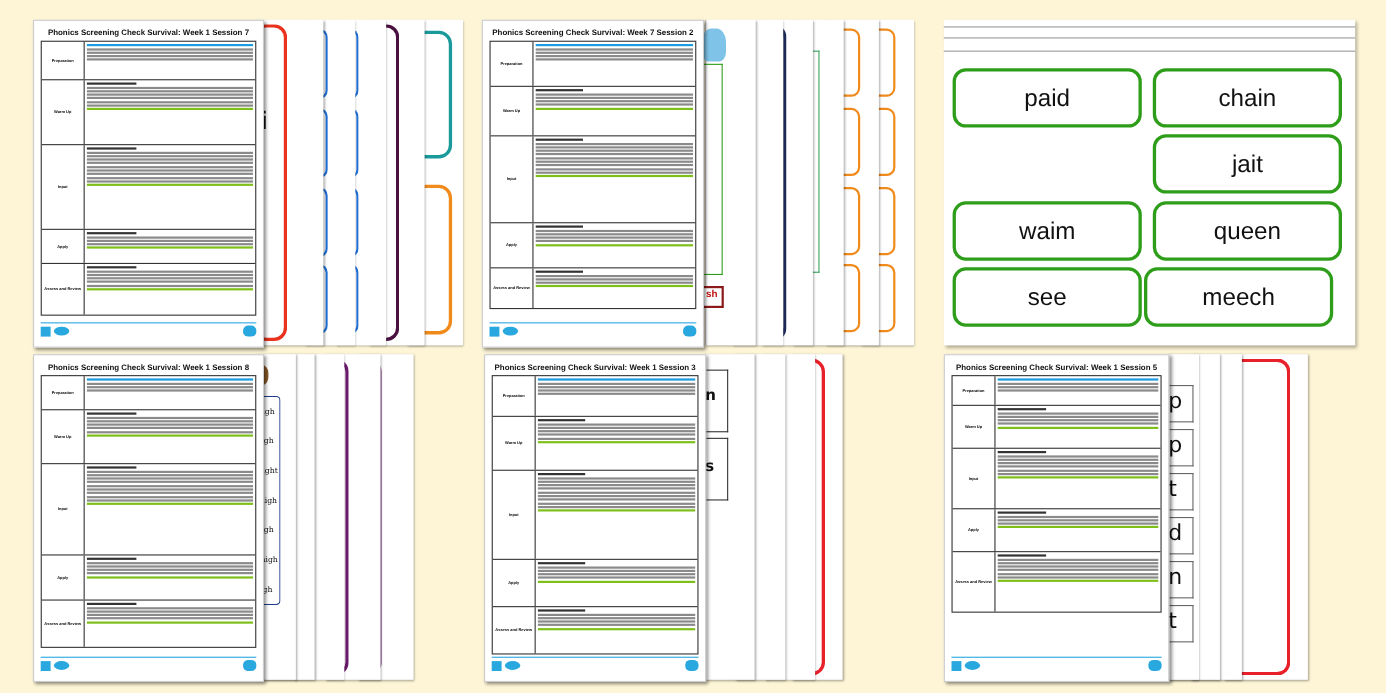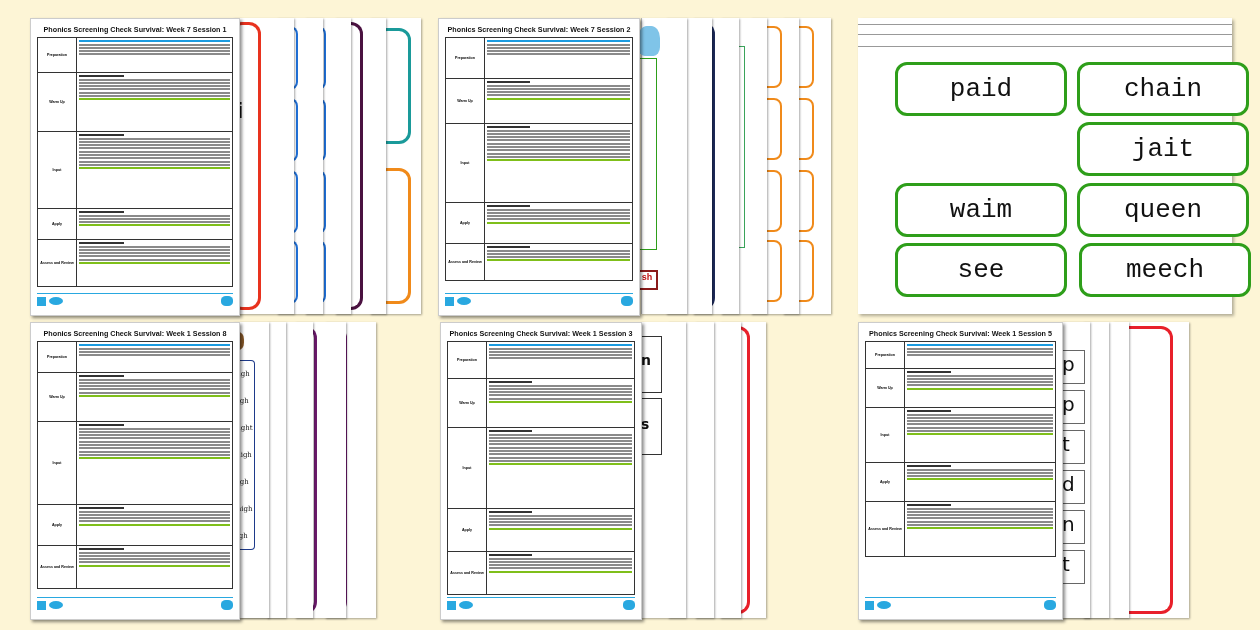--- a/index.html
+++ b/index.html
@@ -17,21 +17,21 @@
   .cell{flex:1;padding:1px 2px;}
   .ln{height:2px;margin:1.3px 0;background:#8a8a8a;}
   .ln.h{background:#333;width:30%;}
   .ln.blue{background:#1a9be0;}
   .ln.green{background:#7fbf1a;}
   .foot{position:absolute;left:6px;right:6px;bottom:6px;height:20px;}
   .foot .bar{position:absolute;left:0;right:0;top:4px;height:1px;background:#29a8e0;}
   .foot .qr{position:absolute;left:0;top:8px;width:9px;height:9px;background:#29a8e0;}
   .foot .logo{position:absolute;left:12px;top:8px;width:14px;height:8px;background:#29a8e0;border-radius:50%;}
   .foot .logo2{position:absolute;right:0;top:7px;width:12px;height:10px;background:#29a8e0;border-radius:40%;}
-  .word-card{position:absolute;border:3px solid #2e9e1a;border-radius:12px;background:#fff;display:flex;align-items:center;justify-content:center;font-family:Liberation Mono, monospace;font-size:26px;color:#111;margin-left:29px;}
+  .word-card{position:absolute;border:3px solid #2e9e1a;border-radius:12px;background:#fff;display:flex;align-items:center;justify-content:center;font-family:Liberation Sans, sans-serif;font-size:22px;color:#111;}
   .letter{position:absolute;font-family:"DejaVu Sans",sans-serif;color:#111;}
 </style>
 </head>
 <body>
 
 <div class="group" style="left:30px;top:18px;width:390px;height:296px;">
   <div class="stack" style="left:340px;width:50px;">
       <div class="cardtall" style="left:4px;top:10px;width:30px;height:110px;border-color:#1a9a9a;"></div>
       <div class="cardtall" style="left:4px;top:150px;width:30px;height:130px;border-color:#f08a1a;"></div>
     </div>
@@ -48,21 +48,21 @@
       <div class="card" style="left:-2px;top:8px;width:20px;height:60px;border-color:#1f6fd6;border-left:none;"></div>
       <div class="card" style="left:-2px;top:80px;width:20px;height:60px;border-color:#1f6fd6;border-left:none;"></div>
       <div class="card" style="left:-2px;top:152px;width:20px;height:60px;border-color:#1f6fd6;border-left:none;"></div>
       <div class="card" style="left:-2px;top:222px;width:20px;height:60px;border-color:#1f6fd6;border-left:none;"></div>
     </div>
   <div class="stack" style="left:203px;width:60px;">
       <div class="cardtall" style="left:-4px;top:4px;width:28px;height:282px;border-color:#e8321e;border-left:none;"></div>
       <span class="letter" style="left:-10px;top:80px;font-size:22px;">ai</span>
     </div>
   <div class="plan" style="width:208px;">
-    <h3>Phonics Screening Check Survival: Week 7 Session 1</h3>
+    <h3>Phonics Screening Check Survival: Week 1 Session 7</h3>
     <div class="tbl">
       <div class="row" style="height:34px;">
           <div class="lab">Preparation</div>
           <div class="cell">
             <div class="ln blue"></div>
             <div class="ln"></div>
             <div class="ln"></div>
             <div class="ln"></div>
             <div class="ln"></div>
           </div>
@@ -149,21 +149,21 @@
     </div>
   <div class="stack" style="left:228px;width:45px;">
     <div style="position:absolute;left:-2px;top:42px;width:16px;height:176px;border:2px solid #1a7a1a;border-left:none;border-radius:0 5px 5px 0;"></div>
     <div style="position:absolute;left:-2px;top:44px;width:14px;height:28px;background:#bfe3f5;"></div>
     <div style="position:absolute;left:-2px;top:100px;width:14px;height:28px;background:#cfe8cf;"></div>
     <div style="position:absolute;left:-2px;top:157px;width:14px;height:28px;background:#dcc8e6;"></div>
   </div>
   <div class="stack" style="left:203px;width:45px;">
     <div style="position:absolute;left:-4px;top:40px;width:18px;height:190px;border:1px solid #2e9e1a;border-left:none;"></div>
     <div style="position:absolute;left:-4px;top:8px;width:22px;height:30px;background:#7fc4e8;border-radius:40% 40% 30% 30%;"></div>
-    <div style="position:absolute;left:-6px;top:252px;width:18px;height:16px;border:2px solid #8a1a1a;background:#fff;font-size:9px;color:#c01010;font-weight:bold;text-align:center;">sh</div>
+    <div style="position:absolute;left:-6px;top:242px;width:18px;height:16px;border:2px solid #8a1a1a;background:#fff;font-size:9px;color:#c01010;font-weight:bold;text-align:center;">sh</div>
   </div>
   <div class="plan" style="width:200px;">
     <h3>Phonics Screening Check Survival: Week 7 Session 2</h3>
     <div class="tbl">
       <div class="row" style="height:40px;">
           <div class="lab">Preparation</div>
           <div class="cell">
             <div class="ln blue"></div>
             <div class="ln"></div>
             <div class="ln"></div>
@@ -231,22 +231,22 @@
 
 <div class="group" style="left:858px;top:18px;width:374px;height:296px;background:#fff;box-shadow:2px 2px 3px rgba(0,0,0,.3);">
   <div style="position:absolute;left:0;right:0;top:6px;height:1px;background:#999;"></div>
   <div style="position:absolute;left:0;right:0;top:16px;height:1px;background:#999;"></div>
   <div style="position:absolute;left:0;right:0;top:28px;height:1px;background:#999;"></div>
   <div class="word-card" style="left:8px;top:44px;width:166px;height:48px;">paid</div>
   <div class="word-card" style="left:8px;top:165px;width:166px;height:48px;">waim</div>
   <div class="word-card" style="left:8px;top:225px;width:166px;height:48px;">see</div>
   <div class="word-card" style="left:190px;top:44px;width:166px;height:48px;">chain</div>
   <div class="word-card" style="left:190px;top:104px;width:166px;height:48px;">jait</div>
-  <div class="word-card" style="left:190px;top:165px;width:166px;height:48px;border-radius:14px;">queen</div>
-  <div class="word-card" style="left:192px;top:225px;width:166px;height:48px;">meech</div>
+  <div class="word-card" style="left:190px;top:165px;width:166px;height:48px;">queen</div>
+  <div class="word-card" style="left:182px;top:225px;width:166px;height:48px;">meech</div>
 </div>
 
 <div class="group" style="left:30px;top:322px;width:350px;height:296px;">
   <div class="stack" style="left:295px;width:50px;">
       <div class="cardtall" style="left:-4px;top:4px;width:22px;height:282px;border-color:#6a1a6a;border-left:none;"></div>
     </div>
   <div class="stack" style="left:265px;width:50px;">
       <div class="cardtall" style="left:-4px;top:4px;width:22px;height:282px;border-color:#6a1a6a;border-left:none;"></div>
     </div>
   <div class="stack" style="left:237px;width:45px;">

